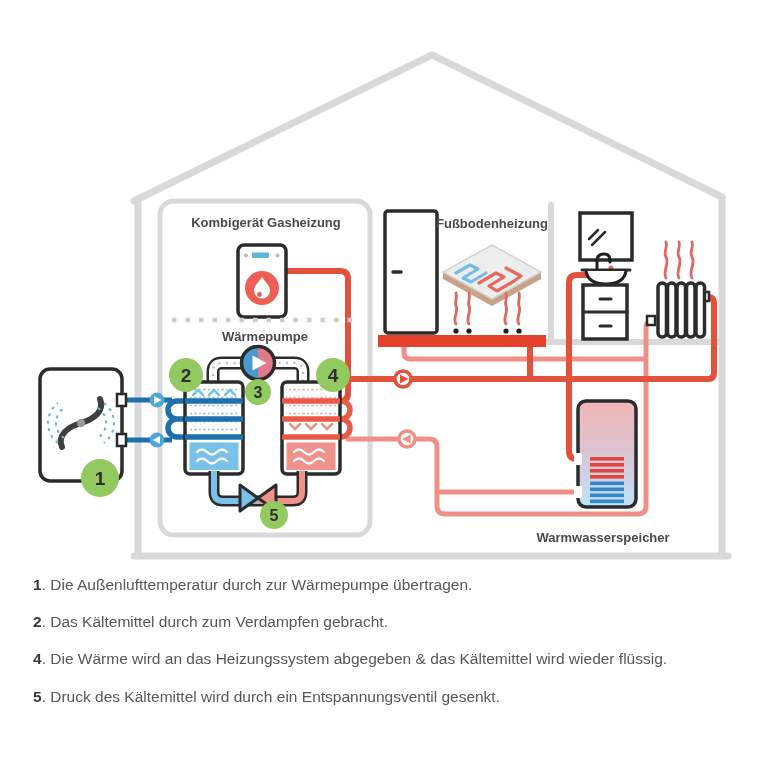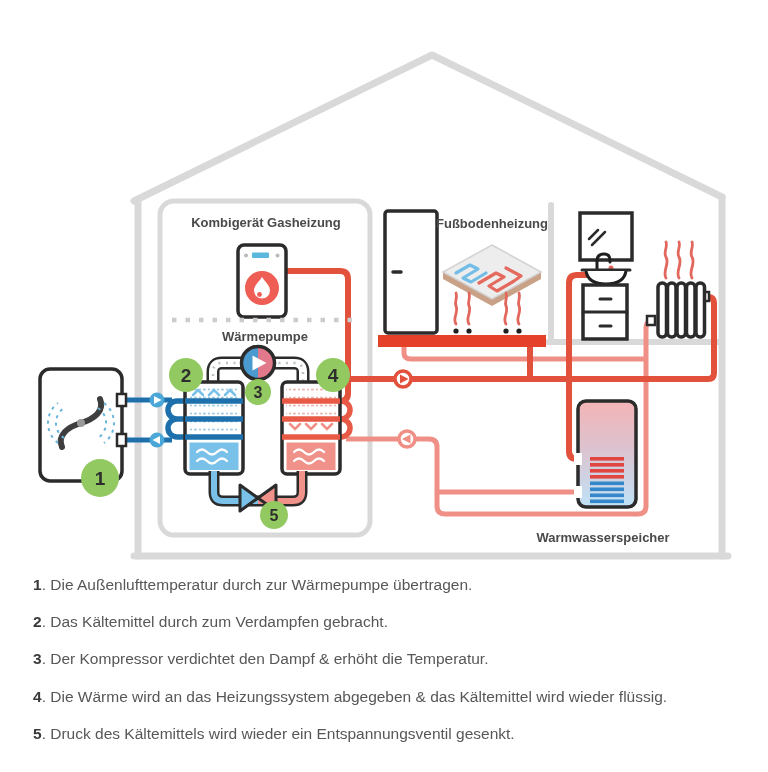--- a/index.html
+++ b/index.html
@@ -294,17 +294,16 @@
     <g>
       <circle class="marker" cx="274" cy="504" r="14"></circle>
       <text class="mnum-s" x="274" y="510">5</text>
     </g>
   </g>
 </svg>
 
   <div class="steps">
     <p class="step"><b>1</b>. <span>Die Außenlufttemperatur durch zur Wärmepumpe übertragen.</span></p>
     <p class="step"><b>2</b>. <span>Das Kältemittel durch zum Verdampfen gebracht.</span></p>
-    <p class="step"><b>3</b>. <span>Der Kompressor verdichtet den Dampf &amp; erhöht die Temperatur.</span></p>
     <p class="step"><b>4</b>. <span>Die Wärme wird an das Heizungssystem abgegeben &amp; das Kältemittel wird wieder flüssig.</span></p>
-    <p class="step"><b>5</b>. <span>Druck des Kältemittels wird wieder ein Entspannungsventil gesenkt.</span></p>
+    <p class="step"><b>5</b>. <span>Druck des Kältemittel wird durch ein Entspannungsventil gesenkt.</span></p>
   </div>
 </div>
 
 </body></html>

